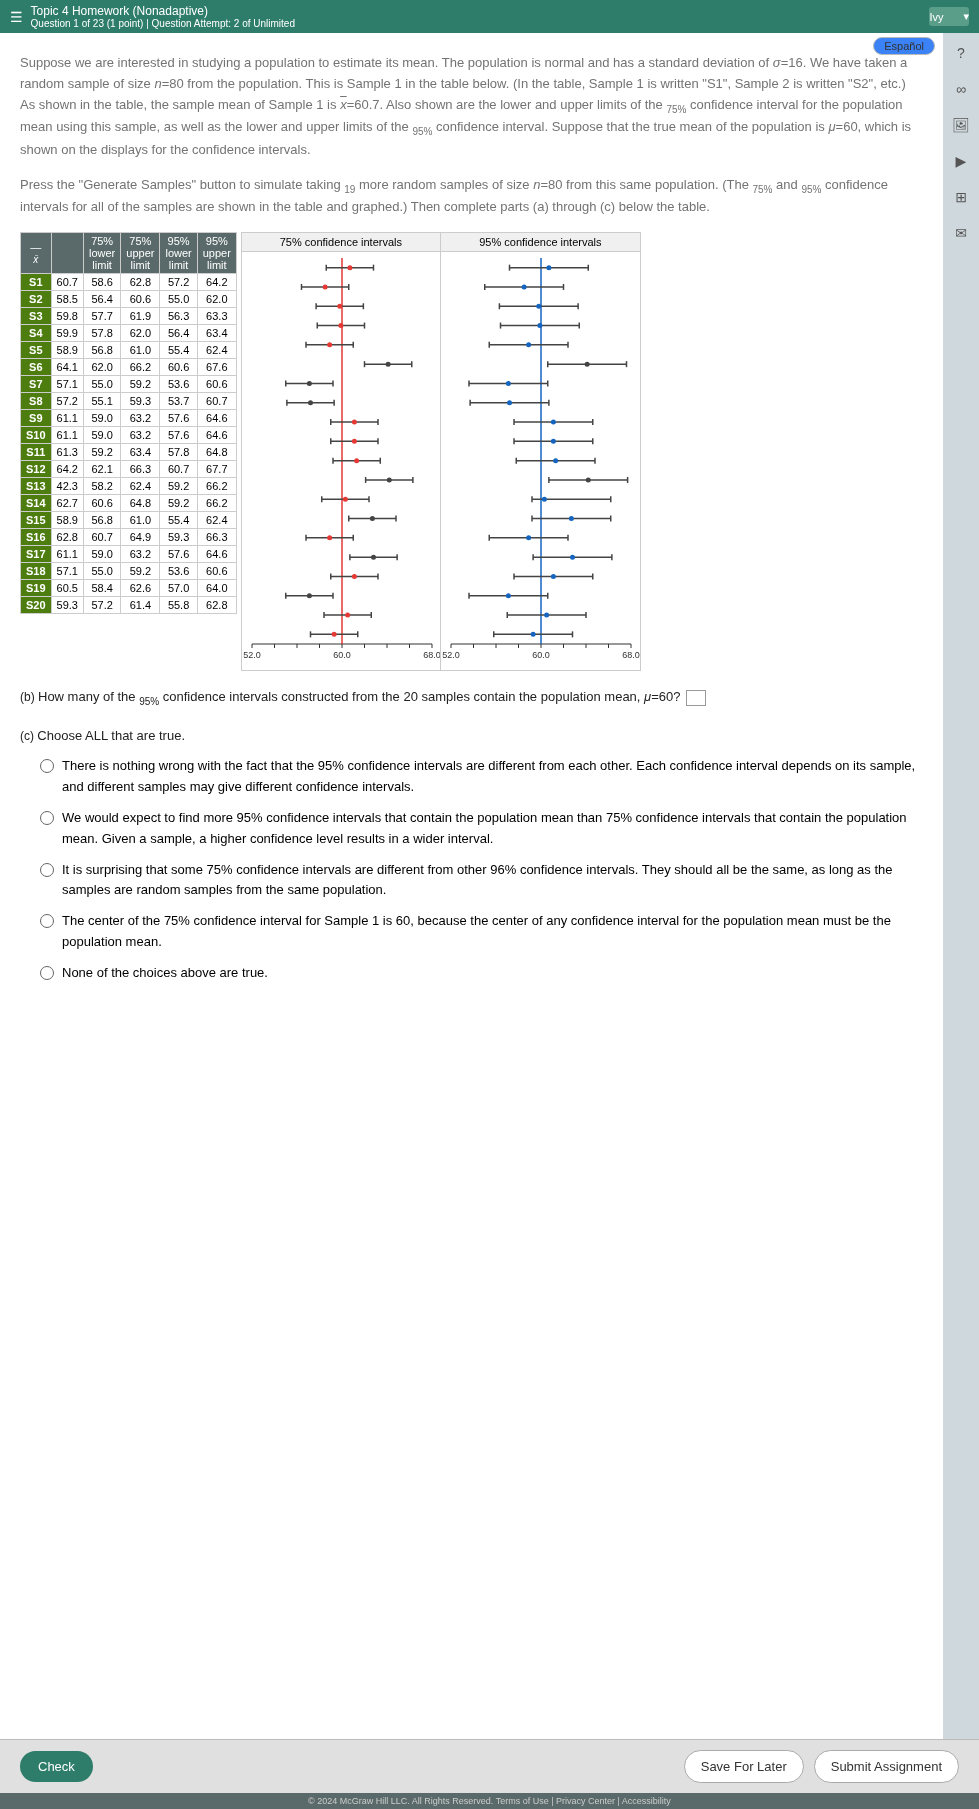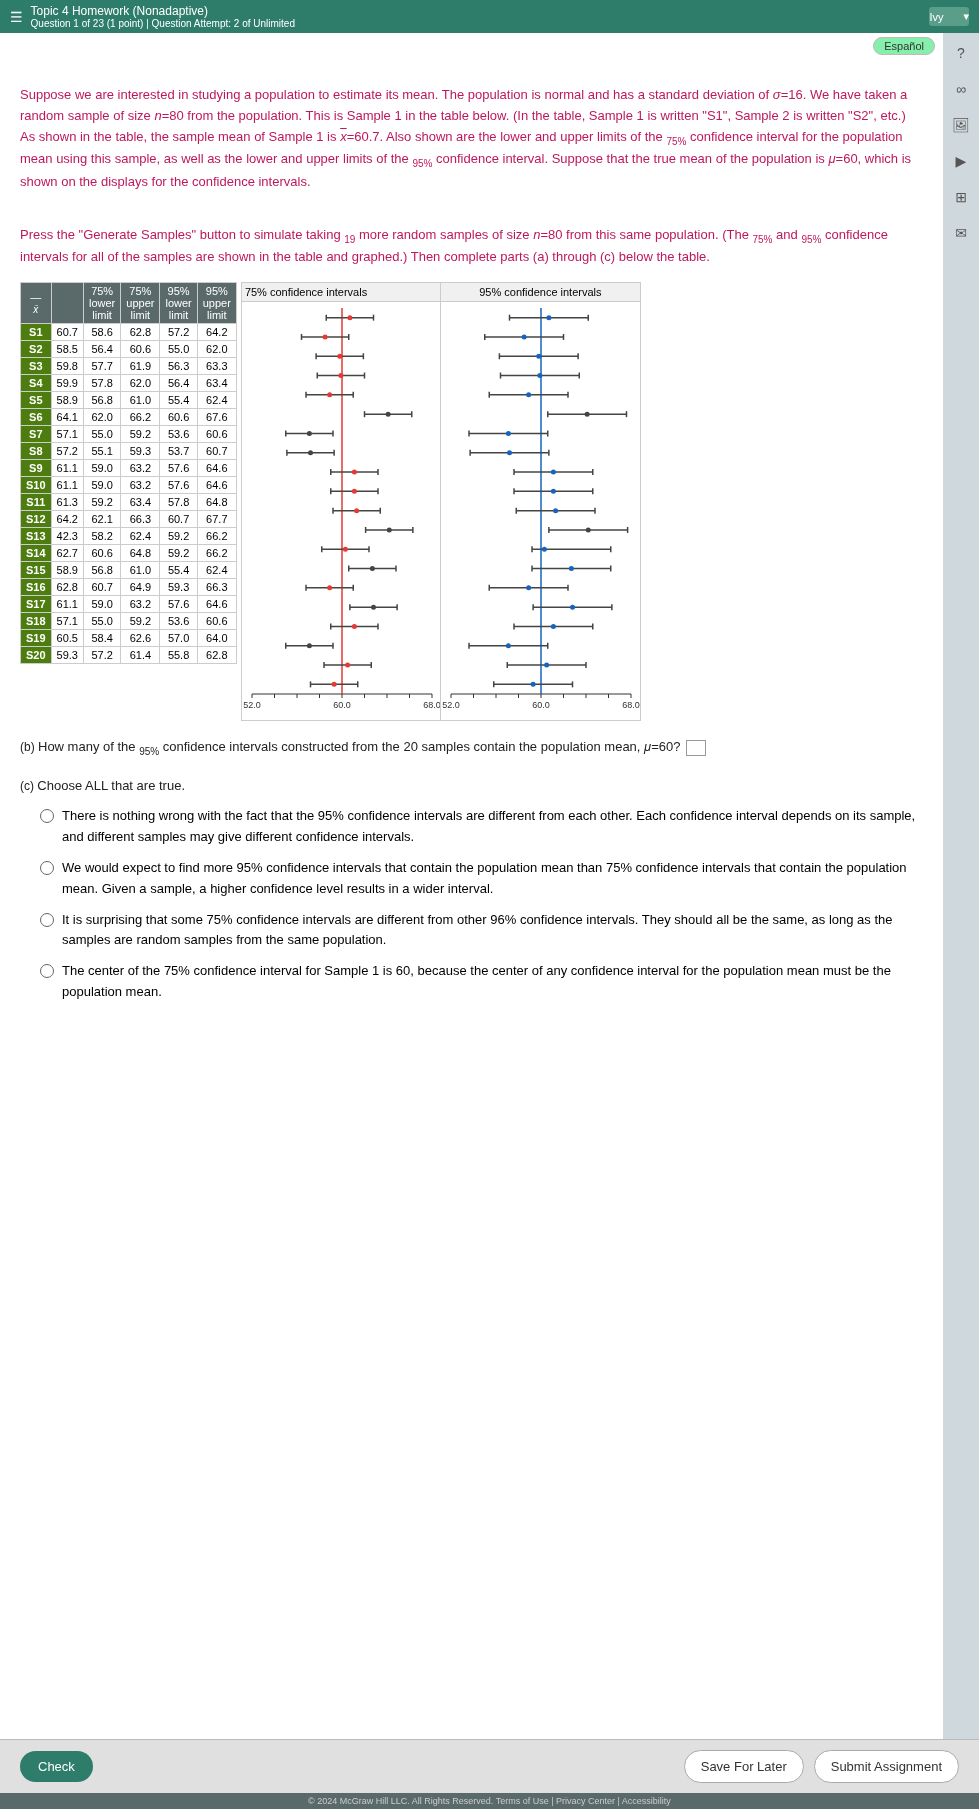--- a/index.html
+++ b/index.html
@@ -63,42 +63,41 @@
       cursor: pointer;
       font-size: 14px;
       color: #555;
       background: none;
       border: none;
     }
     .espanol-btn {
       position: absolute;
       top: 4px;
       right: 44px;
-      background: #86efac;
+      background: #3b82f6;
       border: 1px solid #bbb;
       border-radius: 10px;
       padding: 2px 10px;
       font-size: 11px;
       cursor: pointer;
       color: #333;
     }
     .content-area {
       flex: 1;
       background: white;
       margin: 0;
       padding: 20px 24px 20px 20px;
       margin-right: 36px;
       overflow-y: auto;
     }
     .question-text {
       font-size: 13px;
       line-height: 1.6;
-      color: #be185d;
+      color: #737373;
       margin-bottom: 14px;
-      margin-top: 32px;
     }
     .table-section {
       margin: 14px 0;
       overflow-x: auto;
     }
     .data-table {
       border-collapse: collapse;
       font-size: 11px;
     }
     .data-table th, .data-table td {
@@ -446,21 +445,21 @@
       <td>57.2</td>
       <td>61.4</td>
       <td>55.8</td>
       <td>62.8</td>
     </tr>
             </tbody>
         </table>
 
         <div style="display:flex; flex-direction:column; margin-left:4px;">
           <div style="display:flex; gap:0;">
-            <div style="width:200px; background:#f0f0f0; border:1px solid #ccc; border-bottom:none; font-size:11px; padding:3px;">75% confidence intervals</div>
+            <div style="width:200px; background:#f0f0f0; border:1px solid #ccc; border-bottom:none; text-align:center; font-size:11px; padding:3px;">75% confidence intervals</div>
             <div style="width:200px; background:#f0f0f0; border:1px solid #ccc; border-bottom:none; border-left:none; text-align:center; font-size:11px; padding:3px;">95% confidence intervals</div>
           </div>
           <div style="display:flex; gap:0;">
 
             <svg id="chart75" width="200" height="420" style="border:1px solid #ccc; background:white;">
                 <line x1="10" y1="392" x2="190" y2="392" stroke="#333" stroke-width="1"></line>
                 <line x1="100" y1="6" x2="100" y2="392" stroke="#e53935" stroke-width="1.5" stroke-dasharray="none"></line>
                 <line x1="84.25000000000001" y1="15.65" x2="131.49999999999997" y2="15.65" stroke="#444" stroke-width="1.5"></line>
                 <line x1="84.25000000000001" y1="12.65" x2="84.25000000000001" y2="18.65" stroke="#444" stroke-width="1.5"></line>
                 <line x1="131.49999999999997" y1="12.65" x2="131.49999999999997" y2="18.65" stroke="#444" stroke-width="1.5"></line>
@@ -678,20 +677,24 @@
       <span>We would expect to find more 95% confidence intervals that contain the population mean than 75% confidence intervals that contain the population mean. Given a sample, a higher confidence level results in a wider interval.</span>
     </div>
           <div class="radio-option">
       <div class="radio-circle"></div>
       <span>It is surprising that some 75% confidence intervals are different from other 96% confidence intervals. They should all be the same, as long as the samples are random samples from the same population.</span>
     </div>
           <div class="radio-option">
       <div class="radio-circle"></div>
       <span>The center of the 75% confidence interval for Sample 1 is 60, because the center of any confidence interval for the population mean must be the population mean.</span>
     </div>
+          <div class="radio-option">
+      <div class="radio-circle"></div>
+      <span>None of the choices above are true.</span>
+    </div>
         </div>
     </div>
 
     <div style="height:120px;"></div>
 
   </div>
 </div>
 
 <div class="footer">
   <button class="check-btn">Check</button>

